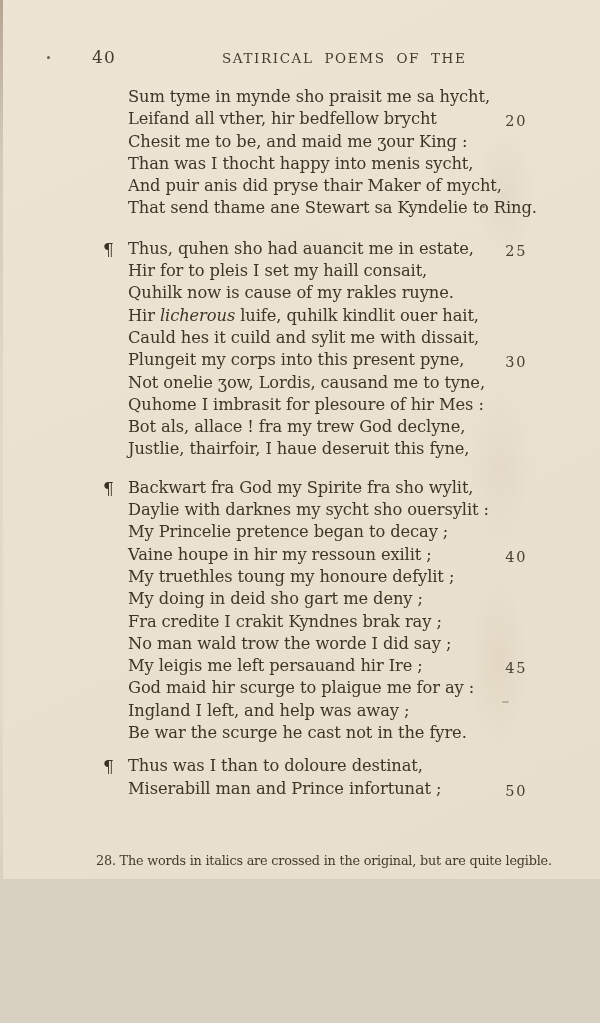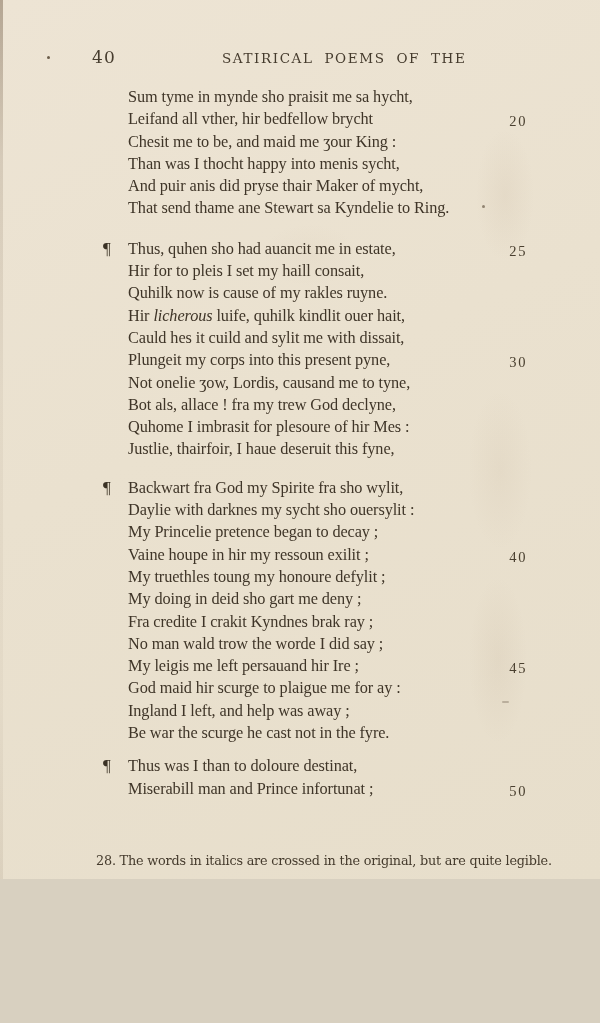--- a/index.html
+++ b/index.html
@@ -54,21 +54,21 @@
     position: absolute; left: 128px; top: 86px; width: 400px;
     font-size: 16.3px; line-height: 22.3px; letter-spacing: -0.1px;
     color: #3f3528;
   }
 
   .stanza { position: relative; }
   .stanza-1 { margin-top: 18px; }
   .stanza-2 { margin-top: 16px; }
   .stanza-3 { margin-top: 11px; }
 
-  .poem-line { position: relative; white-space: nowrap; font-family: Liberation Serif, serif; }
+  .poem-line { position: relative; white-space: nowrap; }
 
   .pilcrow {
     position: absolute; left: -25px; top: 0;
     font-size: 17px; color: #3a3124;
   }
 
   .line-number {
     position: absolute; right: 1px; top: 2px;
     font-size: 14.5px; letter-spacing: 1.6px; color: #4a4030;
   }
@@ -105,22 +105,22 @@
         <div class="poem-line"><span class="line-text"><span>That send thame ane Stewart sa Kyndelie to Ring.</span></span></div>
       </div>
       <div class="stanza stanza-1">
         <div class="poem-line"><span class="pilcrow">¶</span><span class="line-text"><span>Thus, quhen sho had auancit me in estate,</span></span><span class="line-number">25</span></div>
         <div class="poem-line"><span class="line-text"><span>Hir for to pleis I set my haill consait,</span></span></div>
         <div class="poem-line"><span class="line-text"><span>Quhilk now is cause of my rakles ruyne.</span></span></div>
         <div class="poem-line"><span class="line-text"><span>Hir </span><em>licherous</em><span> luife, quhilk kindlit ouer hait,</span></span></div>
         <div class="poem-line"><span class="line-text"><span>Cauld hes it cuild and sylit me with dissait,</span></span></div>
         <div class="poem-line"><span class="line-text"><span>Plungeit my corps into this present pyne,</span></span><span class="line-number">30</span></div>
         <div class="poem-line"><span class="line-text"><span>Not onelie ʒow, Lordis, causand me to tyne,</span></span></div>
+        <div class="poem-line"><span class="line-text"><span>Quhome I imbrasit for plesoure of hir Mes :</span></span></div>
         <div class="poem-line"><span class="line-text"><span>Bot als, allace ! fra my trew God declyne,</span></span></div>
-        <div class="poem-line"><span class="line-text"><span>Quhome I imbrasit for plesoure of hir Mes :</span></span></div>
         <div class="poem-line"><span class="line-text"><span>Justlie, thairfoir, I haue deseruit this fyne,</span></span></div>
       </div>
       <div class="stanza stanza-2">
         <div class="poem-line"><span class="pilcrow">¶</span><span class="line-text"><span>Backwart fra God my Spirite fra sho wylit,</span></span></div>
         <div class="poem-line"><span class="line-text"><span>Daylie with darknes my sycht sho ouersylit :</span></span></div>
         <div class="poem-line"><span class="line-text"><span>My Princelie pretence began to decay ;</span></span></div>
         <div class="poem-line"><span class="line-text"><span>Vaine houpe in hir my ressoun exilit ;</span></span><span class="line-number">40</span></div>
         <div class="poem-line"><span class="line-text"><span>My truethles toung my honoure defylit ;</span></span></div>
         <div class="poem-line"><span class="line-text"><span>My doing in deid sho gart me deny ;</span></span></div>
         <div class="poem-line"><span class="line-text"><span>Fra credite I crakit Kyndnes brak ray ;</span></span></div>

